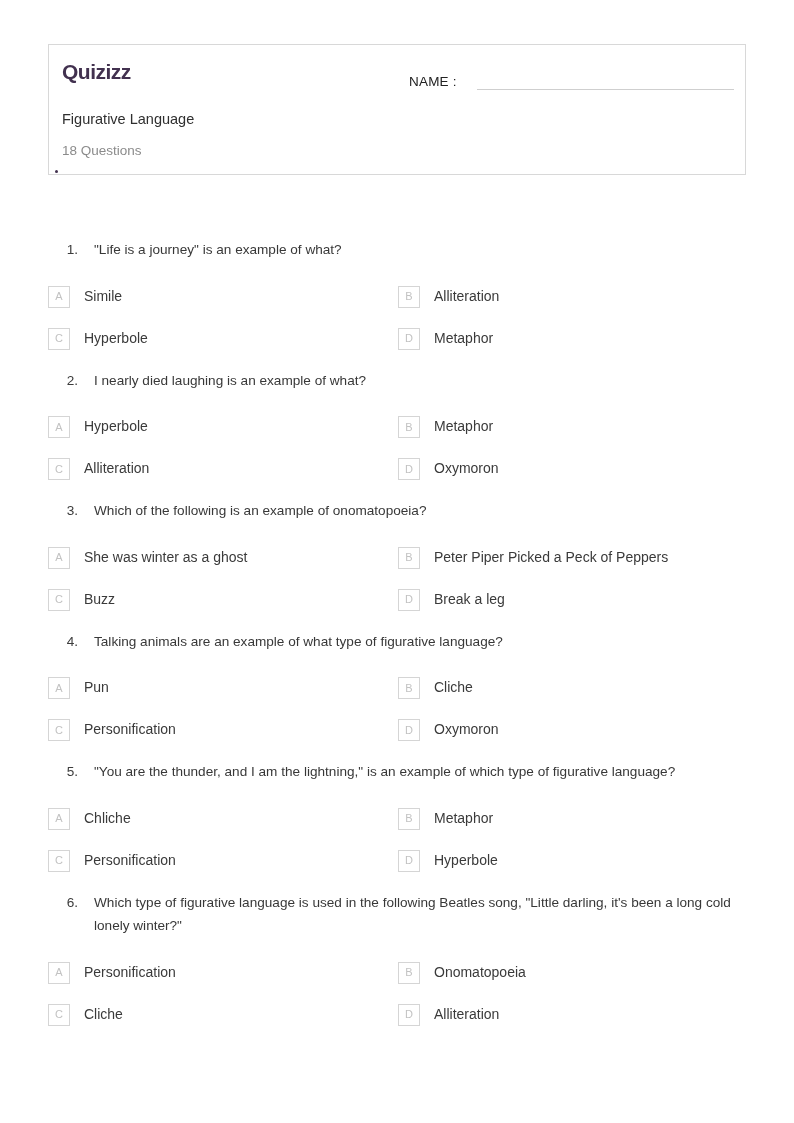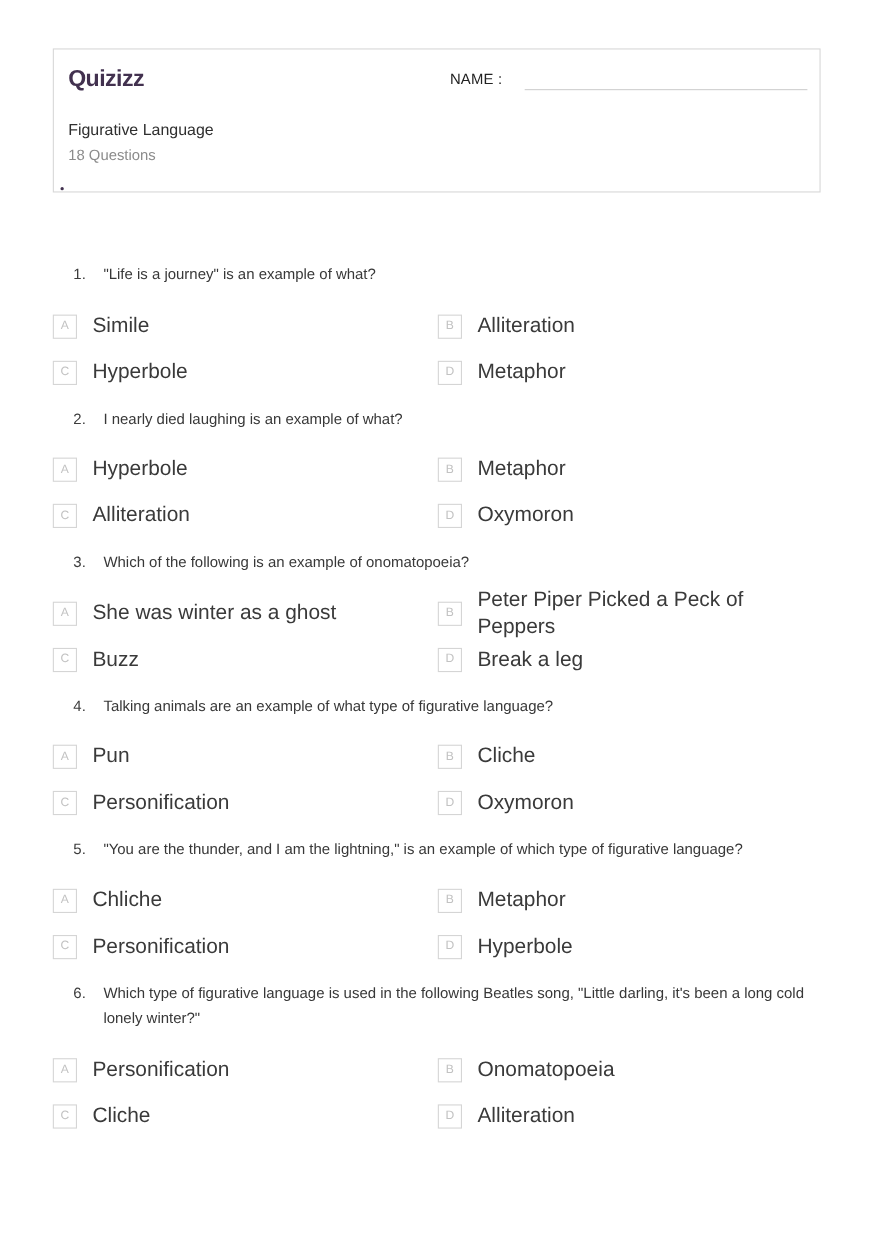--- a/index.html
+++ b/index.html
@@ -69,35 +69,35 @@
     left: 13px;
     top: 66px;
     font-size: 14.5px;
     color: #2f2f2f;
     line-height: 1.2;
     white-space: nowrap;
   }
   .quiz-subtitle {
     position: absolute;
     left: 13px;
-    top: 88px;
+    top: 98px;
     font-size: 13.5px;
     color: #8b8b8b;
     line-height: 1.2;
     white-space: nowrap;
   }
 
   .header-right {
     flex: 1;
     box-sizing: border-box;
     padding: 19px 11px 0 0;
   }
   .field-row {
     display: flex;
-    align-items: flex-start;
+    align-items: center;
     height: 34px;
   }
   .field-label {
     font-size: 13.5px;
     color: #222222;
     white-space: nowrap;
     letter-spacing: 0.2px;
     width: 62px;
     text-align: left;
   }
@@ -162,21 +162,21 @@
     box-sizing: border-box;
     font-size: 11px;
     color: #c2c2c2;
     display: flex;
     align-items: center;
     justify-content: center;
     line-height: 1;
   }
   .opt-text {
     margin-left: 14px;
-    font-size: 19px;
+    font-size: 14px;
     color: #3a3a3a;
     line-height: 1.25;
   }
 </style>
 </head>
 <body>
 
 <div class="page">
 
   <div class="header-card">

